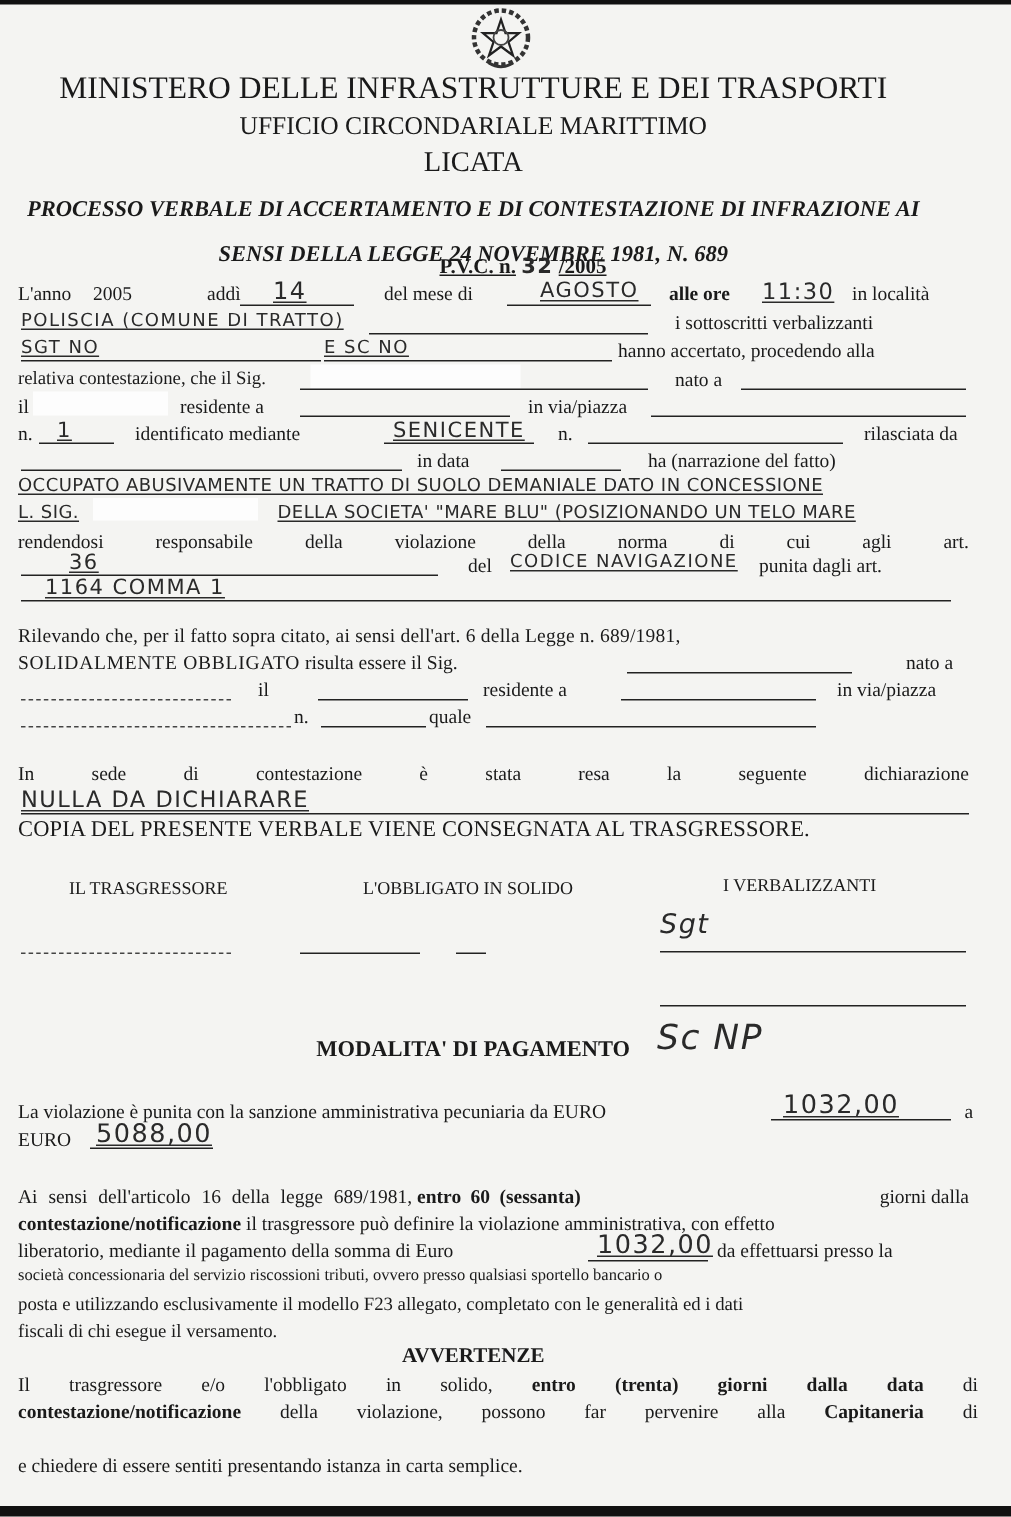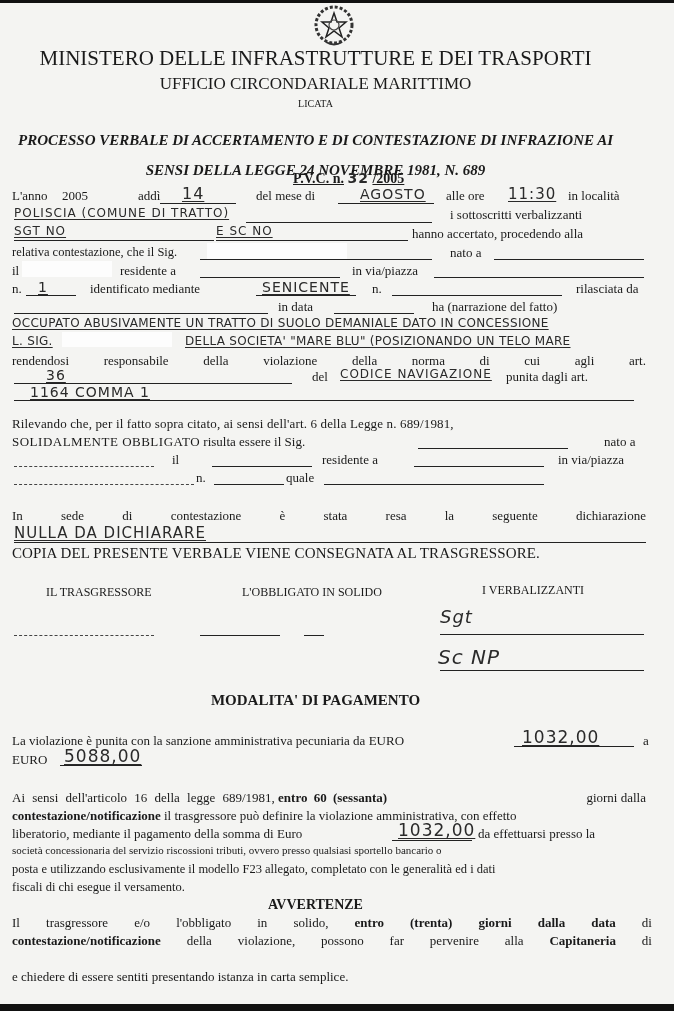--- a/index.html
+++ b/index.html
@@ -32,39 +32,39 @@
 
   <svg class="emblem" viewBox="0 0 44 44">
     <circle cx="22" cy="21" r="18" fill="none" stroke="#333" stroke-width="3" stroke-dasharray="3 2"></circle>
     <polygon points="22,9 25,18 34,18 27,24 30,33 22,27 14,33 17,24 10,18 19,18" fill="none" stroke="#222" stroke-width="1.5"></polygon>
     <circle cx="22" cy="21" r="5" fill="none" stroke="#444" stroke-width="1.2"></circle>
     <path d="M14 38 Q22 43 30 38" stroke="#333" stroke-width="2" fill="none"></path>
   </svg>
 
   <div class="abs center" style="top:46px;font-size:21px;">MINISTERO DELLE INFRASTRUTTURE E DEI TRASPORTI</div>
   <div class="abs center" style="top:74px;font-size:17px;">UFFICIO CIRCONDARIALE MARITTIMO</div>
-  <div class="abs center" style="top:98px;font-size:10px;">LICATA</div>
+  <div class="abs center" style="top:98px;font-size:19px;">LICATA</div>
 
   <div class="abs center" style="top:132px;font-size:15px;font-style:italic;font-weight:bold;">PROCESSO VERBALE DI ACCERTAMENTO E DI CONTESTAZIONE DI INFRAZIONE AI</div>
   <div class="abs center" style="top:150px;font-size:15px;font-style:italic;font-weight:bold;margin-top:12px;">SENSI DELLA LEGGE 24 NOVEMBRE 1981, N. 689</div>
   <div class="abs" style="left:293px;top:170px;font-size:14px;font-weight:bold;">
     <span style="text-decoration:underline;">P.V.C. n.</span>
     <span class="hw" style="text-decoration:none;">32</span>
     <span style="text-decoration:underline;">/2005</span>
   </div>
 
   <div class="abs t13" style="left:12px;top:188px;">L'anno</div>
   <div class="abs t13" style="left:62px;top:188px;">2005</div>
   <div class="abs t13" style="left:118px;top:188px;margin-left:20px;">addì</div>
   <div class="abs hw" style="left:182px;top:184px;font-size:16px;">14</div>
   <div class="line" style="left:160px;top:203px;width:76px;"></div>
   <div class="abs t13" style="left:256px;top:188px;">del mese di</div>
   <div class="abs hw" style="left:360px;top:186px;">AGOSTO</div>
   <div class="line" style="left:338px;top:203px;width:96px;"></div>
-  <div class="abs t13" style="left:446px;top:188px;">alle ore</div>
+  <div class="abs t13" style="left:446px;top:188px;font-weight:bold;">alle ore</div>
   <div class="abs hw" style="left:508px;top:185px;font-size:15px;">11:30</div>
   <div class="abs t13" style="left:568px;top:188px;">in località</div>
 
   <div class="abs hw" style="left:14px;top:206px;font-size:12px;">POLISCIA (COMUNE DI TRATTO)</div>
   <div class="line" style="left:246px;top:222px;width:186px;"></div>
   <div class="abs t13 just" style="left:450px;top:207px;width:195px;">i sottoscritti verbalizzanti</div>
 
   <div class="abs hw" style="left:14px;top:224px;font-size:12px;">SGT NO</div>
   <div class="line" style="left:14px;top:240px;width:200px;"></div>
   <div class="abs hw" style="left:216px;top:224px;font-size:12px;">E SC NO</div>
@@ -162,21 +162,21 @@
   <div class="abs" style="left:12px;top:545px;font-size:15px;letter-spacing:0.1px;">COPIA DEL PRESENTE VERBALE VIENE CONSEGNATA AL TRASGRESSORE.</div>
 
   <div class="abs" style="left:46px;top:585px;font-size:12px;">IL TRASGRESSORE</div>
   <div class="abs" style="left:242px;top:585px;font-size:12px;">L'OBBLIGATO IN SOLIDO</div>
   <div class="abs" style="left:482px;top:583px;font-size:12px;">I VERBALIZZANTI</div>
   <div class="dash" style="left:14px;top:635px;width:140px;"></div>
   <div class="line" style="left:200px;top:635px;width:80px;"></div>
   <div class="line" style="left:304px;top:635px;width:20px;"></div>
   <div class="abs hw" style="left:440px;top:606px;font-size:18px;text-decoration:none;font-style:italic;">Sgt</div>
   <div class="line" style="left:440px;top:634px;width:204px;"></div>
-  <div class="abs hw" style="left:438px;top:645px;font-size:20px;text-decoration:none;font-style:italic;text-align:center;">Sc NP</div>
+  <div class="abs hw" style="left:438px;top:679px;font-size:23px;text-decoration:none;font-style:italic;text-align:center;">Sc NP</div>
   <div class="line" style="left:440px;top:670px;width:204px;"></div>
 
   <div class="abs center" style="top:692px;font-size:15px;font-weight:bold;">MODALITA' DI PAGAMENTO</div>
   <div class="abs t13" style="left:12px;top:733px;">La violazione è punita con la sanzione amministrativa pecuniaria da EURO</div>
   <div class="abs hw" style="left:522px;top:727px;font-size:17px;">1032,00</div>
   <div class="line" style="left:514px;top:746px;width:120px;"></div>
   <div class="abs t13" style="left:643px;top:733px;">a</div>
   <div class="abs t13" style="left:12px;top:752px;">EURO</div>
   <div class="abs hw" style="left:64px;top:746px;font-size:17px;">5088,00</div>
   <div class="line" style="left:60px;top:765px;width:82px;"></div>

